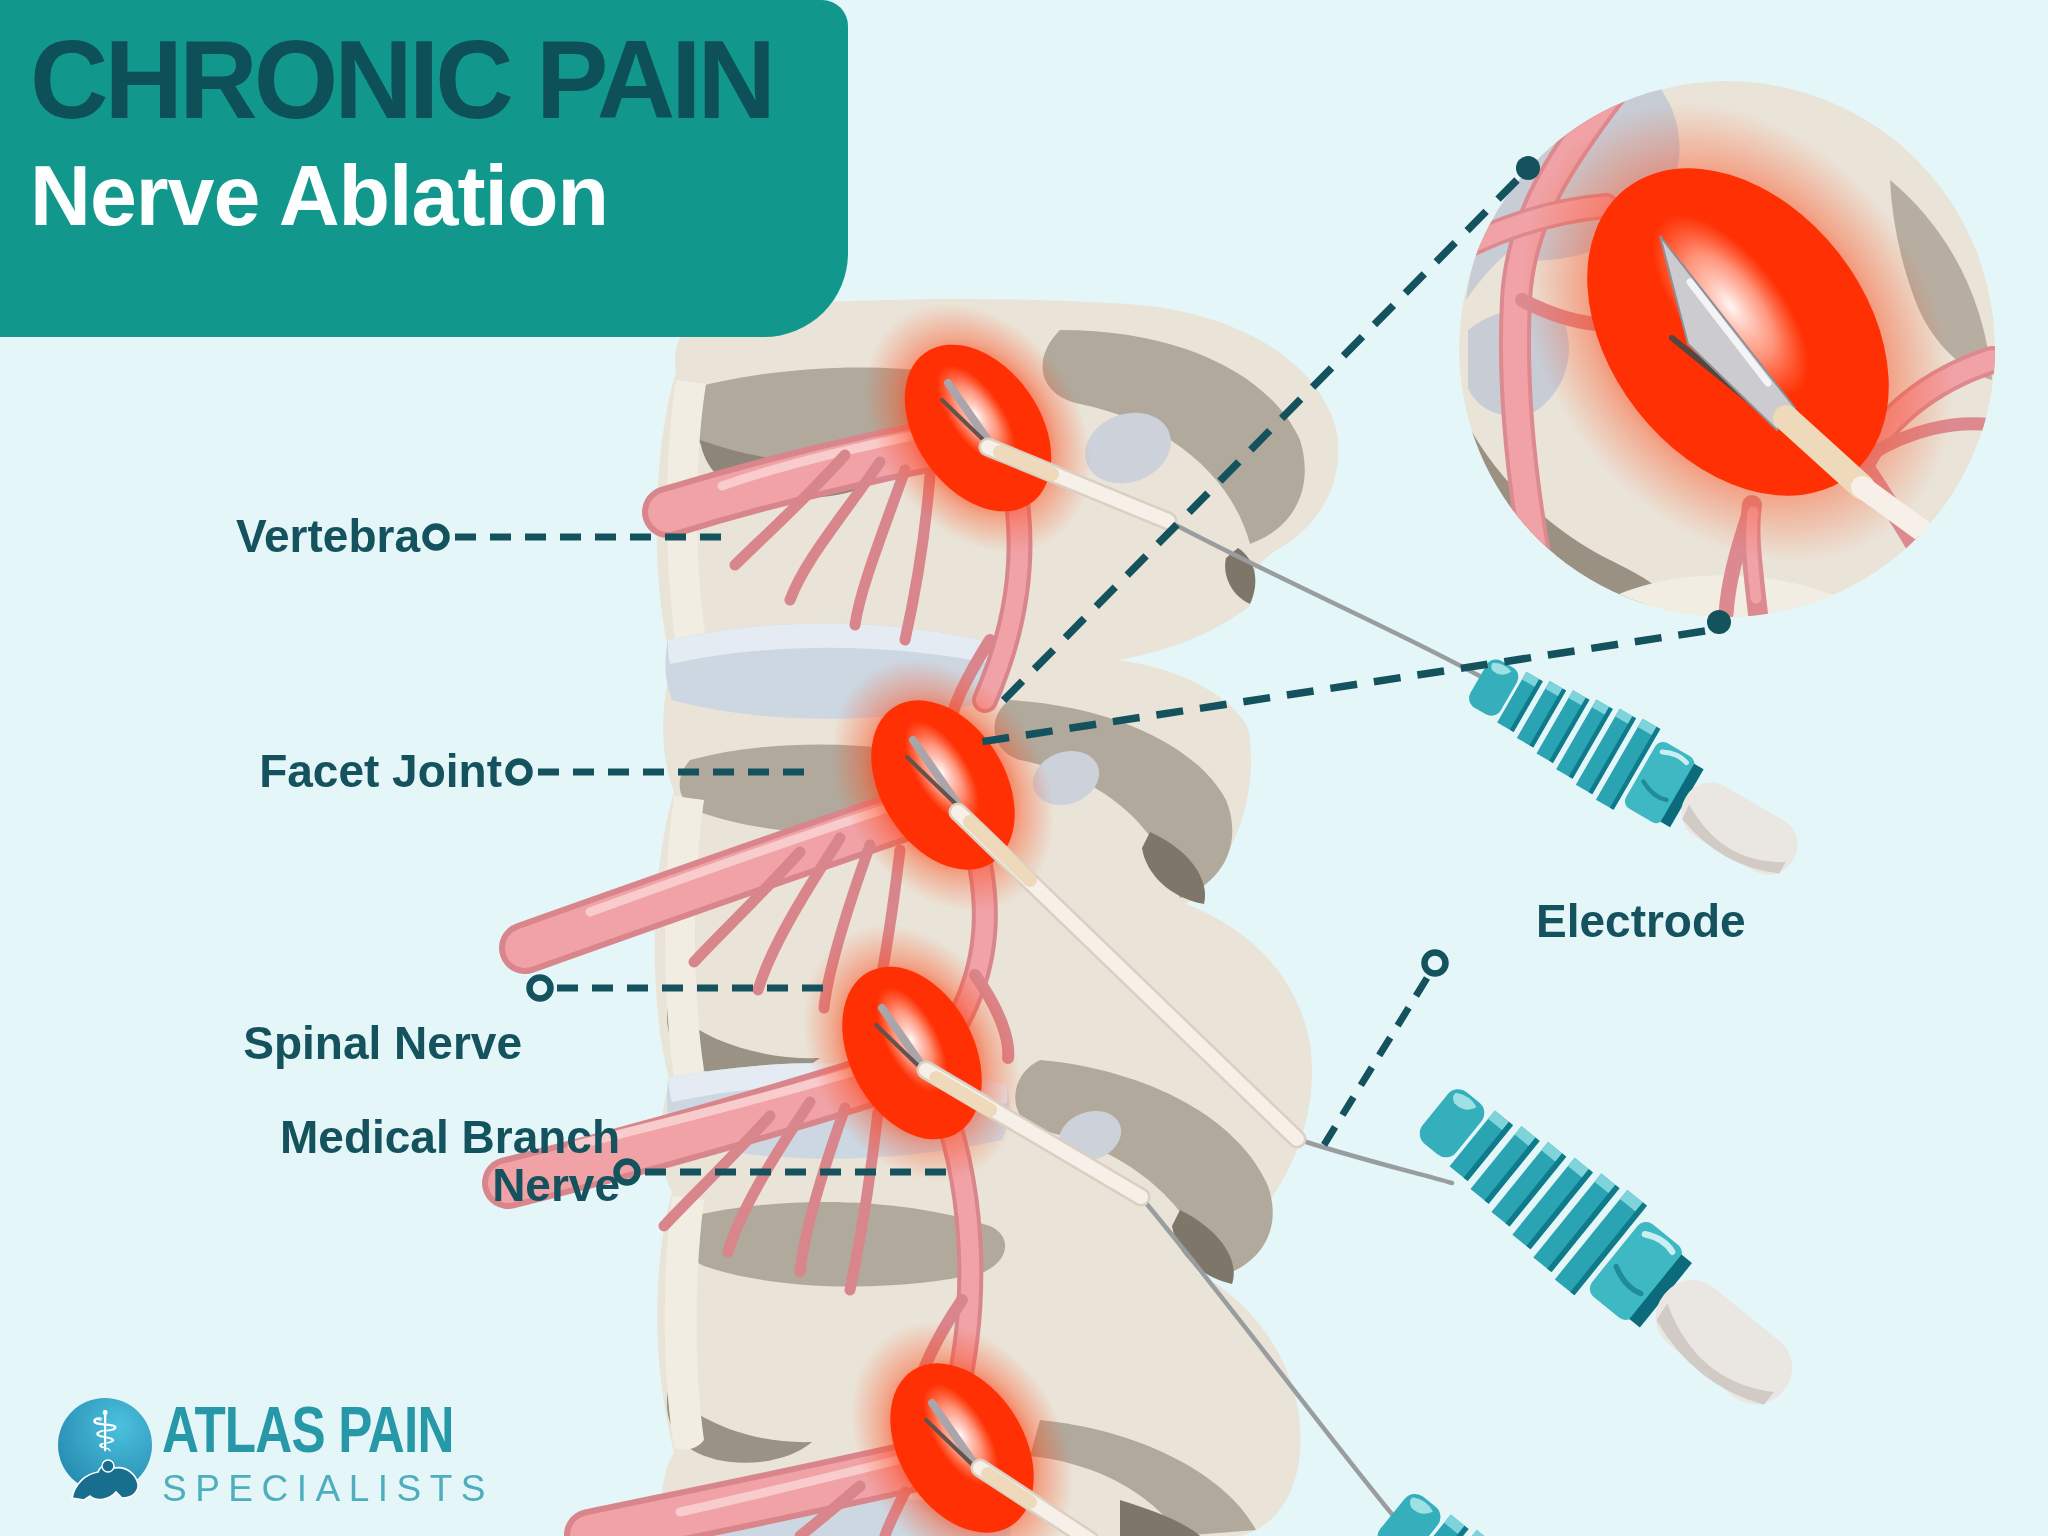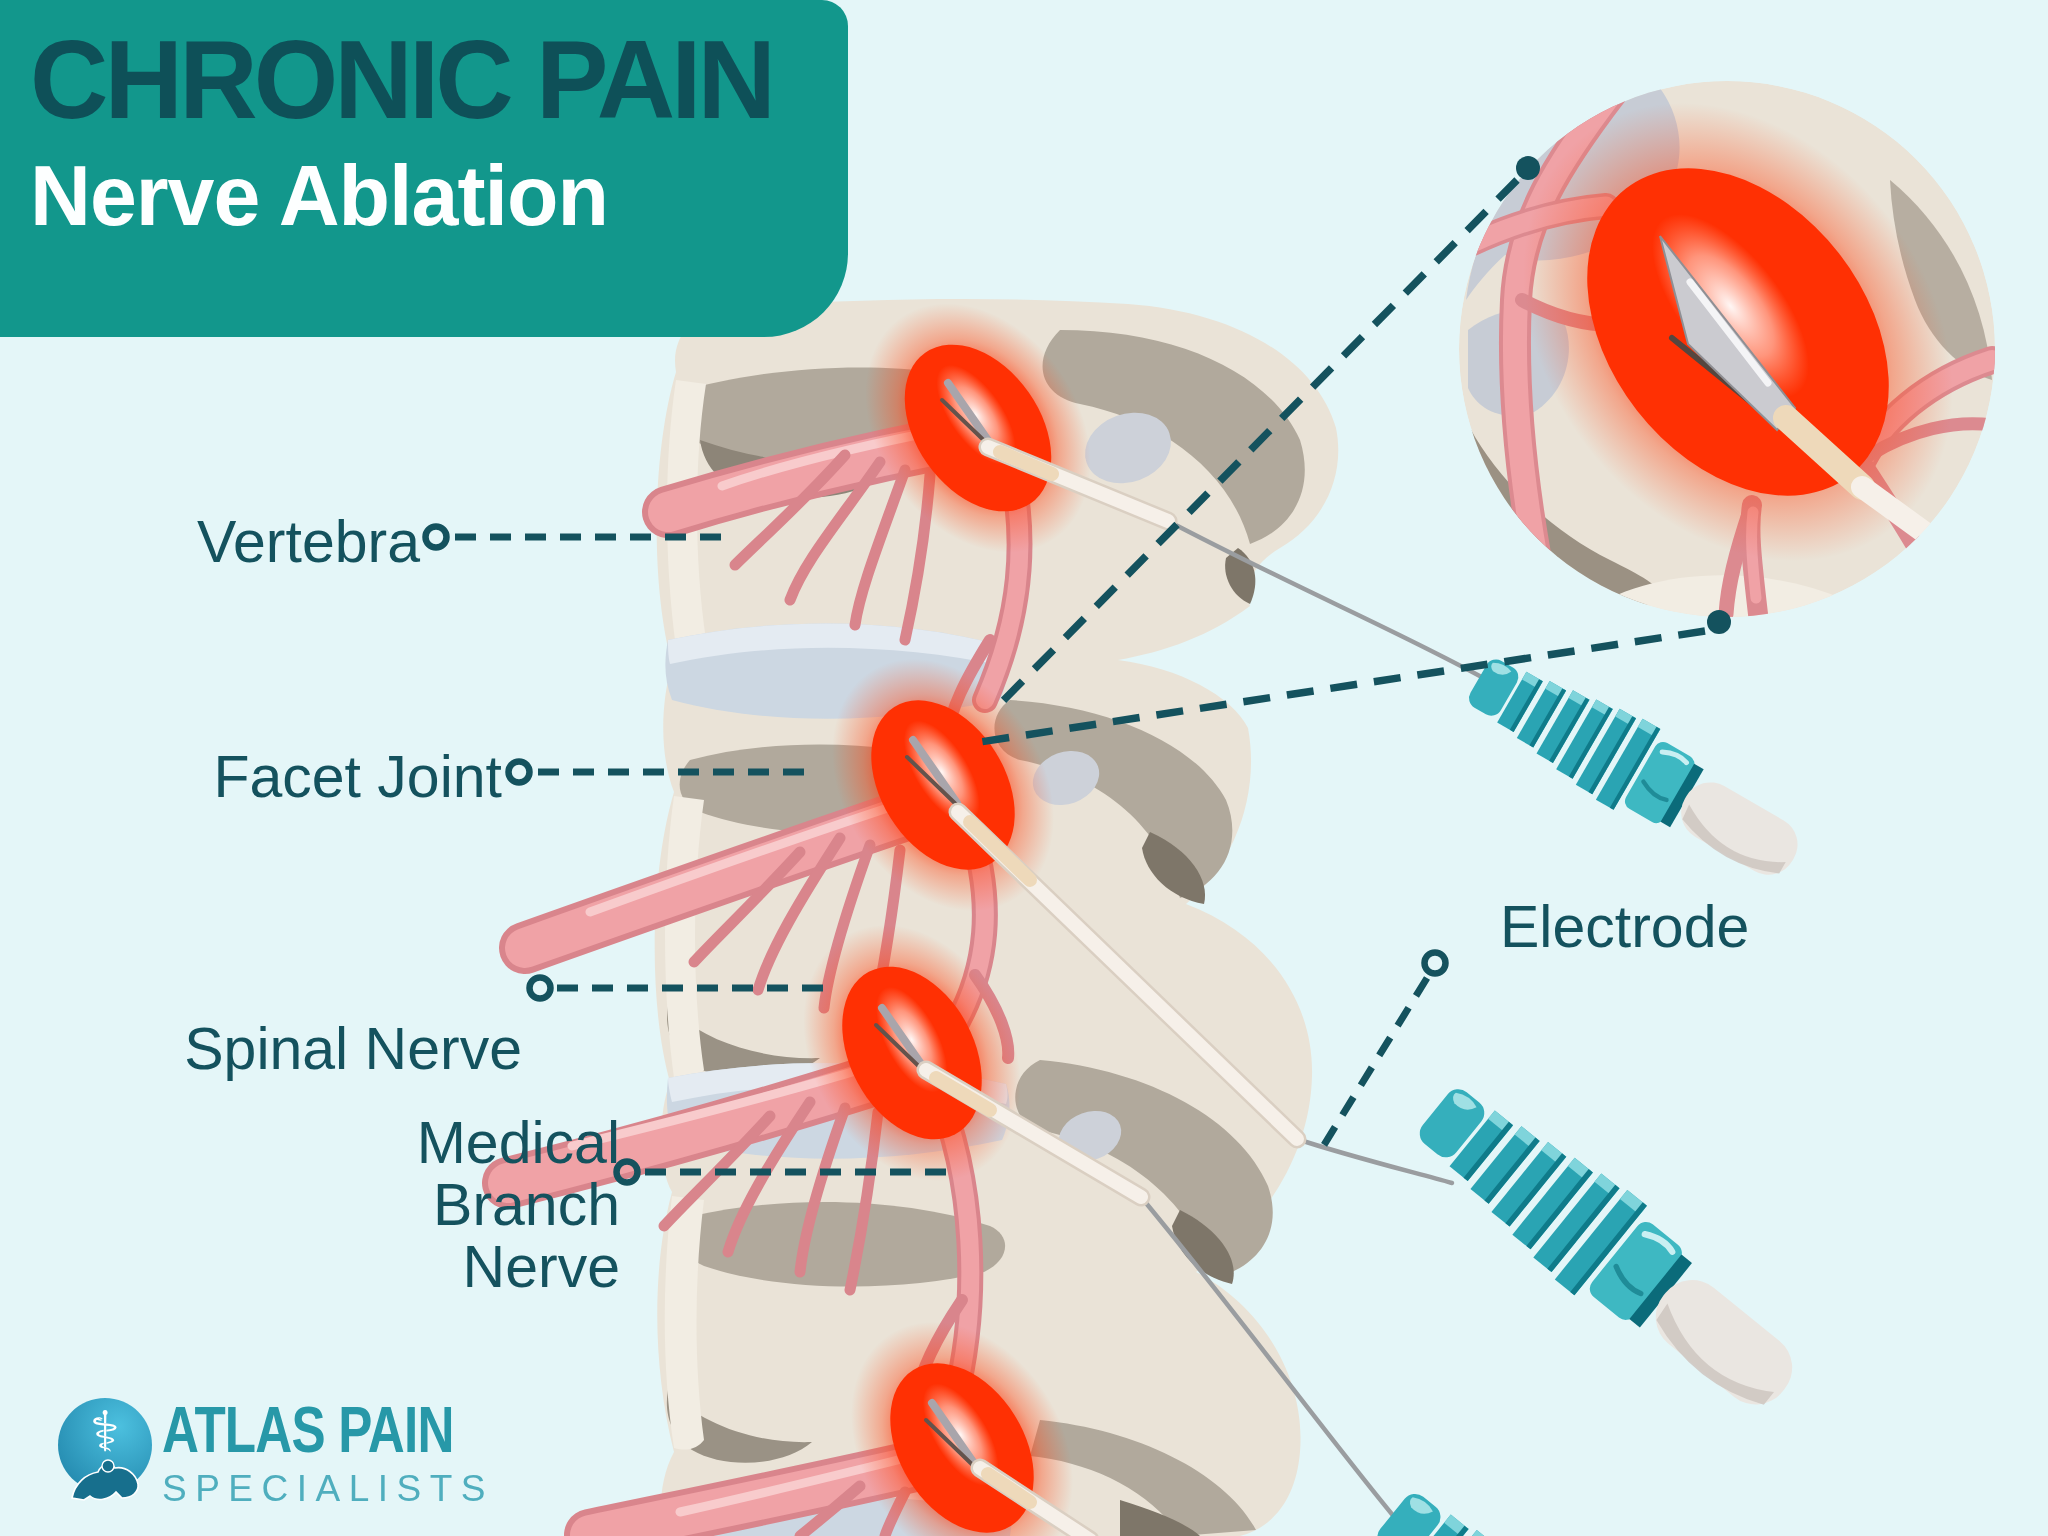--- a/index.html
+++ b/index.html
@@ -19,27 +19,27 @@
   html,body{width:2048px;height:1536px;overflow:hidden}
   body{background:var(--bg);font-family:"Liberation Sans",sans-serif;position:relative}
   .stage{position:absolute;inset:0;width:2048px;height:1536px;overflow:hidden}
   svg.art{position:absolute;left:0;top:0}
   .banner{position:absolute;left:0;top:0;width:848px;height:337px;background:var(--banner);
           border-radius:0 26px 84px 0;z-index:3}
   .title-line1{position:absolute;left:30px;top:24px;font-size:112px;font-weight:800;line-height:1;
                letter-spacing:-4px;color:var(--ink);transform:scaleX(.97);transform-origin:left top;white-space:nowrap}
   .title-line2{position:absolute;left:30px;top:152px;font-size:86px;font-weight:700;line-height:1;
                letter-spacing:-1px;color:var(--banner-text-light);transform:scaleX(.98);transform-origin:left top;white-space:nowrap}
-  .callout{position:absolute;font-size:59px;font-weight:400;color:var(--label);line-height:1.05;
+  .callout{position:absolute;font-size:46px;font-weight:700;color:var(--label);line-height:1.05;
            white-space:nowrap;z-index:4}
   .co-vertebra{right:1628px;top:512px}
   .co-facet{right:1546px;top:747px}
   .co-spinal{right:1526px;top:1019px}
   .co-medial{left:228px;top:1113px;width:392px;text-align:right;white-space:normal}
-  .co-electrode{left:1500px;top:897px}
+  .co-electrode{left:1536px;top:897px}
   .logo{position:absolute;left:58px;top:1392px;z-index:4;display:flex;align-items:flex-start}
   .logo-badge{position:relative;width:96px;height:112px;flex:0 0 auto}
   .logo-circle{position:absolute;left:0;top:6px;width:94px;height:94px;border-radius:50%;
                background:radial-gradient(circle at 65% 30%,var(--logo-grad1),var(--logo-grad2))}
   .logo-caduceus{position:absolute;left:0;top:8px;width:94px;text-align:center;font-size:56px;
                  line-height:64px;color:#fff}
   .logo-atlas{position:absolute;left:6px;top:58px}
   .logo-text{margin-left:8px;padding-top:6px}
   .logo-name{font-size:64px;font-weight:800;line-height:1;letter-spacing:-1px;color:var(--logo1);
              transform:scaleX(.80);transform-origin:left top;white-space:nowrap}

